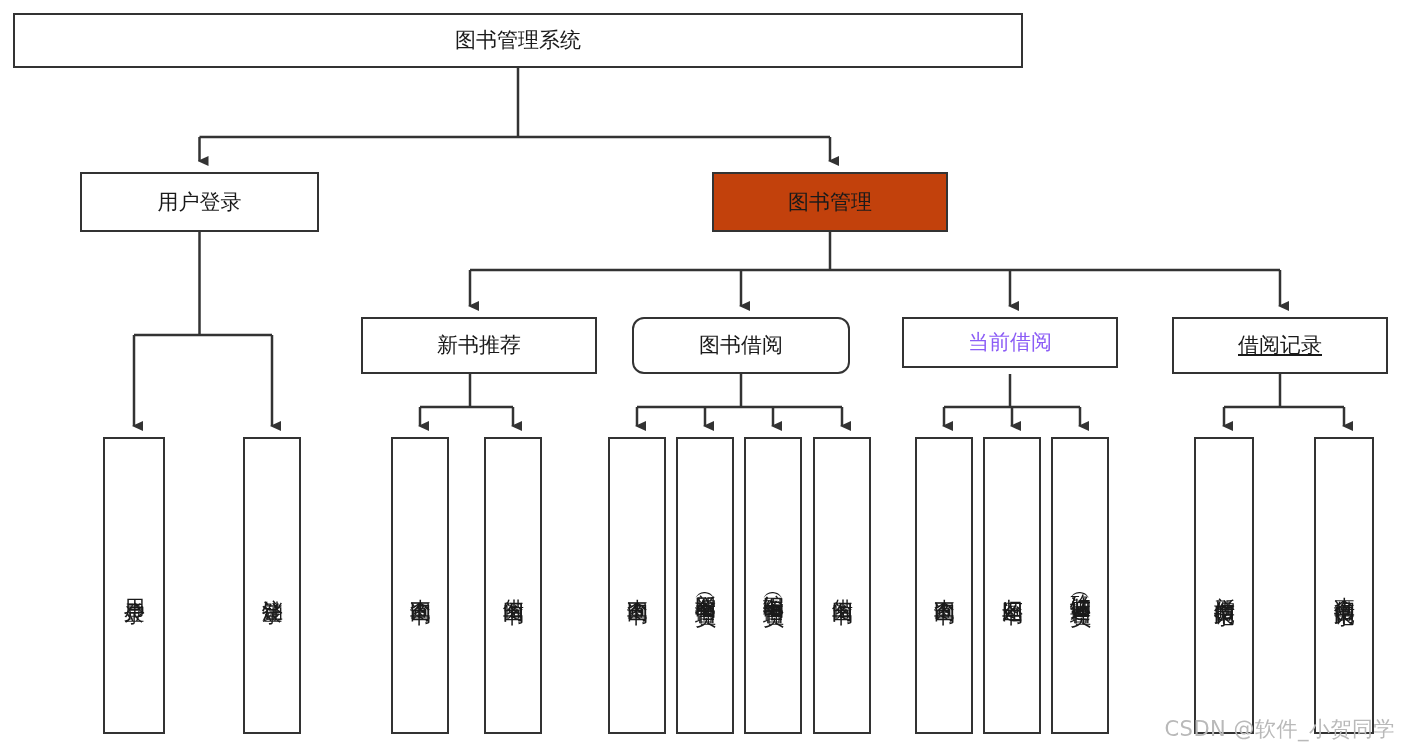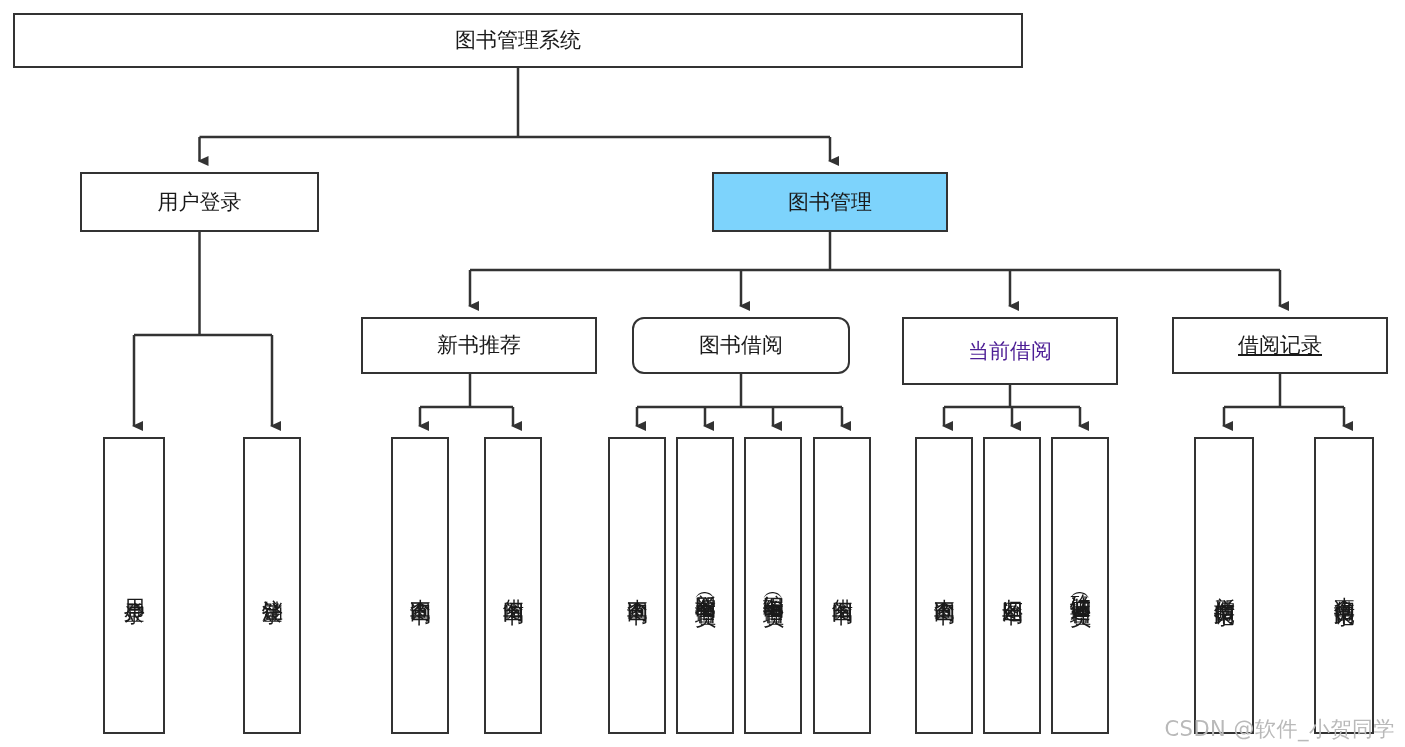--- a/index.html
+++ b/index.html
@@ -122,30 +122,30 @@
       </g>
   </svg>
 
   <div id="nodes-layer">
       <div class="node h root" style="left: 13px; top: 13px; width: 1010px; height: 55px; border-color: rgb(51, 51, 51); background: rgb(255, 255, 255); color: rgb(26, 26, 26);">
         <span class="label">图书管理系统</span>
       </div>
       <div class="node h" style="left: 80px; top: 172px; width: 239px; height: 60px; border-color: rgb(51, 51, 51); background: rgb(255, 255, 255); color: rgb(26, 26, 26);">
         <span class="label">用户登录</span>
       </div>
-      <div class="node h" style="left: 712px; top: 172px; width: 236px; height: 60px; border-color: rgb(51, 51, 51); background: #7dd3fc; color: rgb(26, 26, 26);">
+      <div class="node h" style="left: 712px; top: 172px; width: 236px; height: 60px; border-color: rgb(51, 51, 51); background: #c2410c; color: rgb(26, 26, 26);">
         <span class="label">图书管理</span>
       </div>
       <div class="node h" style="left: 361px; top: 317px; width: 236px; height: 57px; border-color: rgb(51, 51, 51); background: rgb(255, 255, 255); color: rgb(26, 26, 26);">
         <span class="label">新书推荐</span>
       </div>
       <div class="node h" style="left: 632px; top: 317px; width: 218px; height: 57px; border-color: rgb(51, 51, 51); background: rgb(255, 255, 255); color: rgb(26, 26, 26); border-radius: 12px;">
         <span class="label">图书借阅</span>
       </div>
-      <div class="node h" style="left: 902px; top: 317px; width: 216px; height: 68px; border-color: rgb(51, 51, 51); background: rgb(255, 255, 255); color: #4c1d95;">
+      <div class="node h" style="left: 902px; top: 317px; width: 216px; height: 51px; border-color: rgb(51, 51, 51); background: rgb(255, 255, 255); color: #8b5cf6;">
         <span class="label">当前借阅</span>
       </div>
       <div class="node h" style="left: 1172px; top: 317px; width: 216px; height: 57px; border-color: rgb(51, 51, 51); background: rgb(255, 255, 255); color: rgb(26, 26, 26); text-decoration: underline;">
         <span class="label">借阅记录</span>
       </div>
       <div class="node v" style="left: 103px; top: 437px; width: 62px; height: 297px; border-color: rgb(51, 51, 51); background: rgb(255, 255, 255); color: rgb(26, 26, 26);">
         <span class="label">用户登录</span>
       </div>
       <div class="node v" style="left: 243px; top: 437px; width: 58px; height: 297px; border-color: rgb(51, 51, 51); background: rgb(255, 255, 255); color: rgb(26, 26, 26);">
         <span class="label">注销登录</span>

